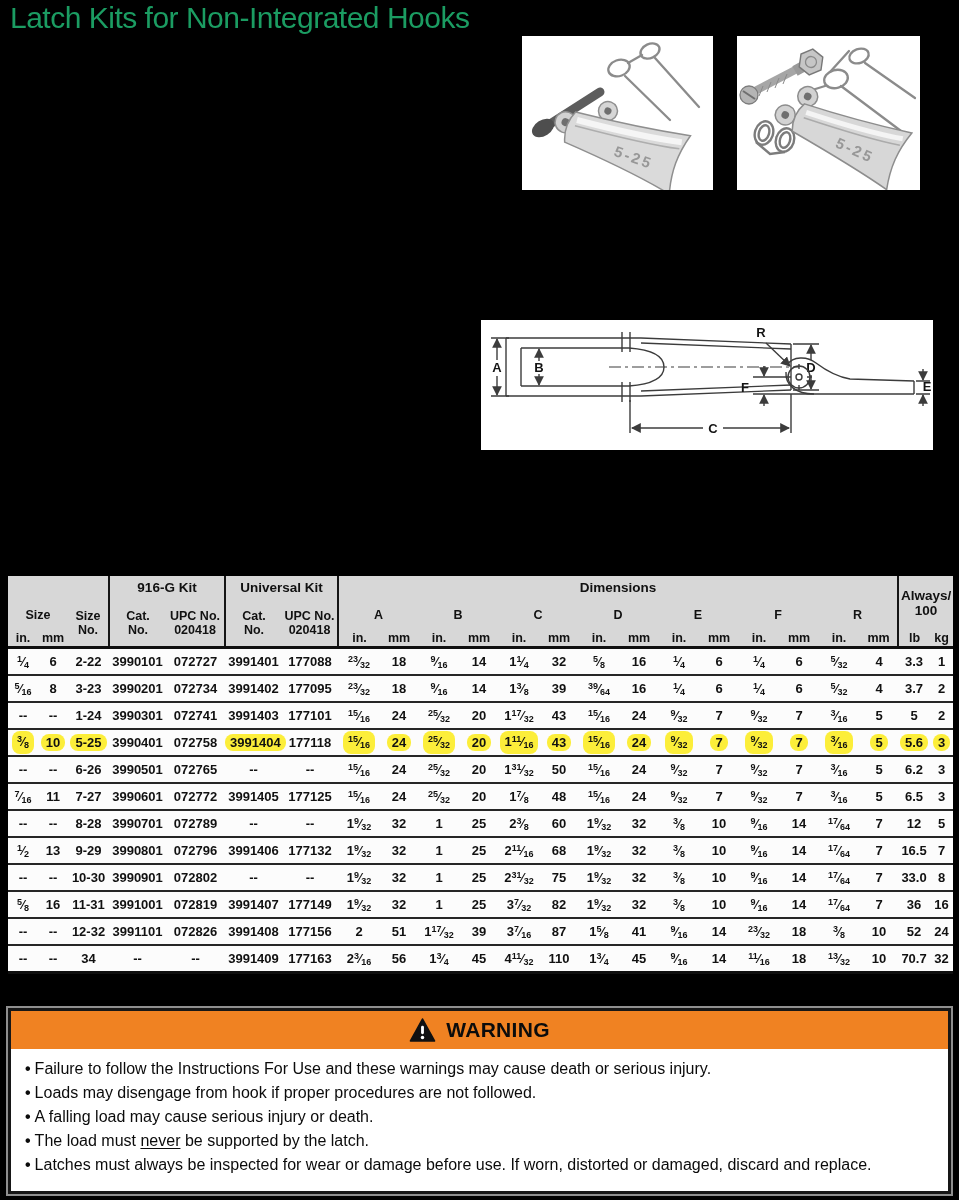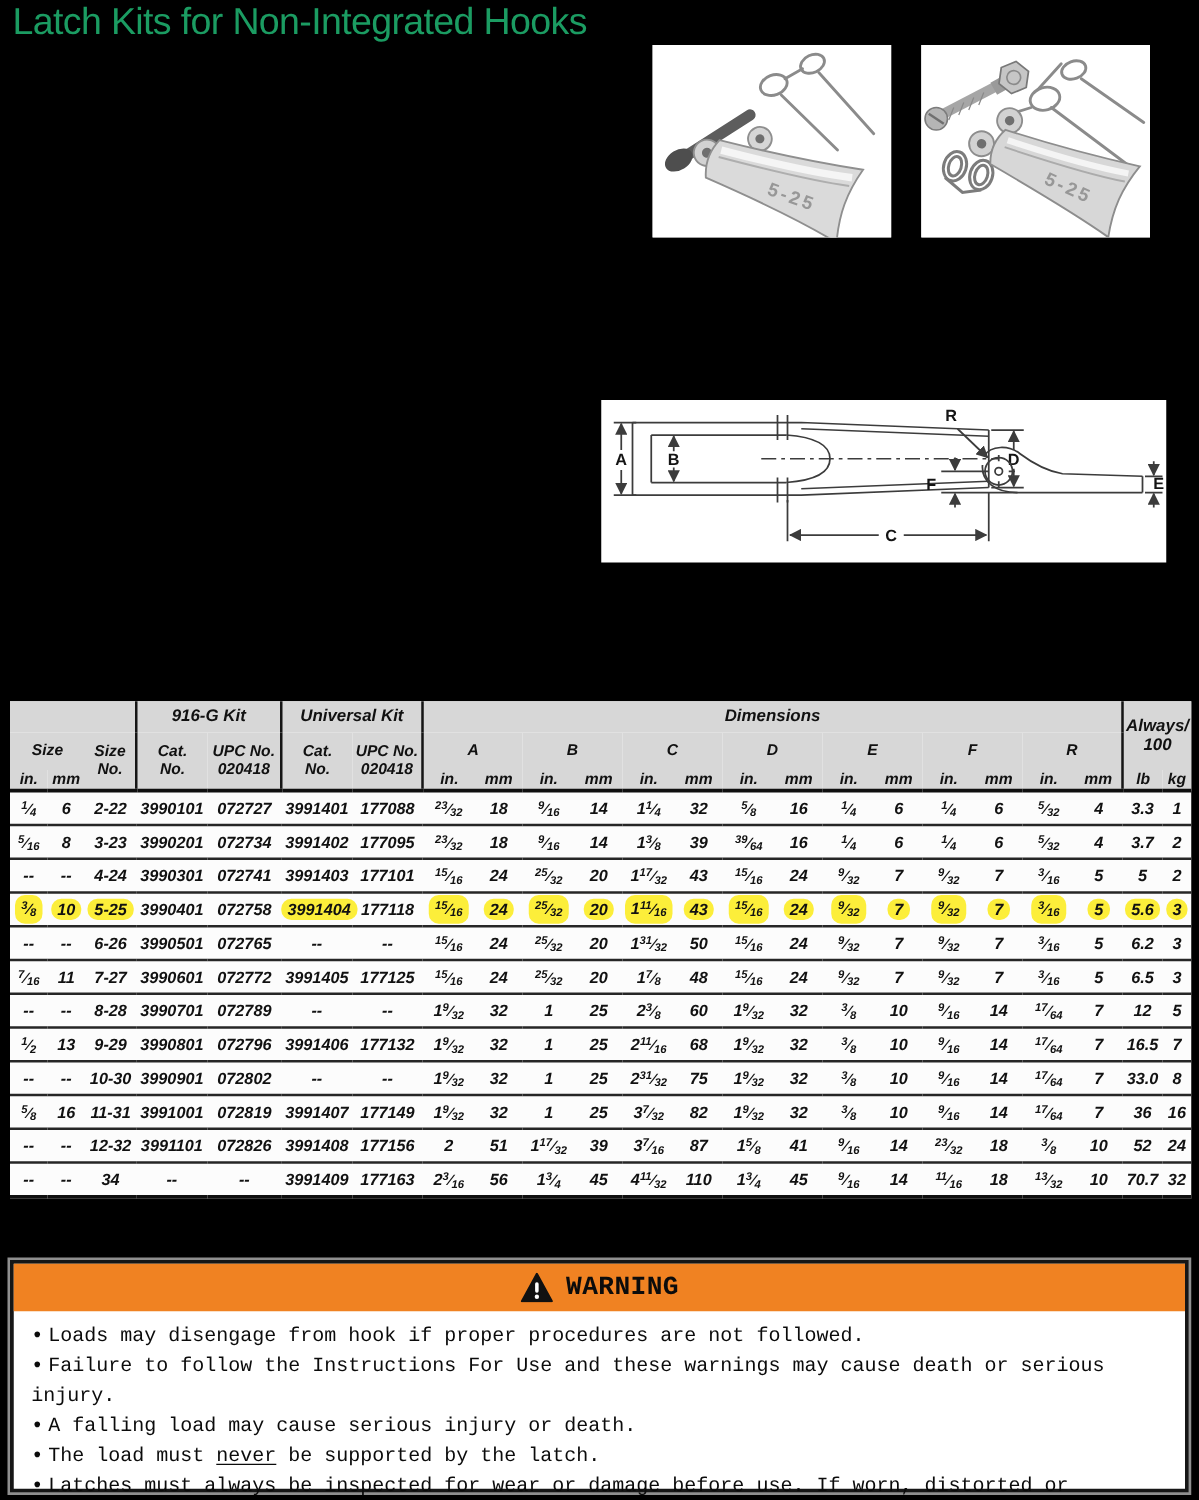--- a/index.html
+++ b/index.html
@@ -14,21 +14,21 @@
   }
   .photo { position:absolute; background:#fff; }
   .photo1 { left:522px; top:36px; width:191px; height:154px; }
   .photo2 { left:737px; top:36px; width:183px; height:154px; }
   .diagram { position:absolute; left:481px; top:320px; width:452px; height:130px; background:#fff; }
   .ln { stroke:#3c3c3c; stroke-width:1.4; fill:none; }
   .cl { stroke-dasharray:12 4 3 4; stroke-width:1.1; }
   .dlab { font:bold 13px "Liberation Sans", sans-serif; fill:#141414; }
   .stamp { font:bold 15px "Liberation Sans", sans-serif; fill:#979797; letter-spacing:2.5px; }
 
-  .tblwrap { position:absolute; left:8px; top:561px; width:943px;font-style:italic; }
+  .tblwrap { position:absolute; left:8px; top:576px; width:943px; }
   table.tbl {
     border-collapse:collapse; table-layout:fixed; width:943px;
     background:#fcfcfc; color:#111; font-weight:bold;
     border-bottom:3px solid #0f0f0f;
   }
   .tbl thead th {
     background:#d7d7d7; padding:0 1px; line-height:1.1; vertical-align:middle;
     font-size:12.5px; text-align:center; font-weight:bold;
   }
   .tbl tr.h1 th { height:25px; font-size:13.5px; }
@@ -45,21 +45,20 @@
   .fr .d { font-size:9px; vertical-align:-2px; }
   .hl {
     background:var(--hl-yellow, #fcee3a); border-radius:8px;
     padding:0 5px; display:inline-block; line-height:17px;
   }
 
   .warning {
     position:absolute; left:8px; top:1008px; width:943px; height:186px;
     background:#fff; border:3px solid #161616; box-sizing:border-box;
     box-shadow:0 0 0 2px #8f8f8f;
-    font-family:Liberation Mono, monospace;
   }
   .warn-band {
     height:38px; background:var(--warn-orange, #f08222);
     display:flex; align-items:center; justify-content:center; gap:10px;
   }
   .warn-title {
     font-size:21px; font-weight:bold; color:#0c0c0c; letter-spacing:0.3px;
   }
   .warn-list { list-style:none; margin:0; padding:8px 14px; }
   .warn-list li { font-size:16px; line-height:24px; color:#0b0b0b; }
@@ -336,21 +335,21 @@
             <td><span class="fr"><span class="n">1</span><span class="sl">⁄</span><span class="d">4</span></span></td>
             <td>6</td>
             <td><span class="fr"><span class="n">5</span><span class="sl">⁄</span><span class="d">32</span></span></td>
             <td>4</td>
             <td>3.7</td>
             <td>2</td>
           </tr>
           <tr>
             <td>--</td>
             <td>--</td>
-            <td>4-24</td>
+            <td>1-24</td>
             <td>3990301</td>
             <td>072741</td>
             <td>3991403</td>
             <td>177101</td>
             <td><span class="fr"><span class="n">15</span><span class="sl">⁄</span><span class="d">16</span></span></td>
             <td>24</td>
             <td><span class="fr"><span class="n">25</span><span class="sl">⁄</span><span class="d">32</span></span></td>
             <td>20</td>
             <td>1<span class="fr"><span class="n">17</span><span class="sl">⁄</span><span class="d">32</span></span></td>
             <td>43</td>
@@ -599,21 +598,21 @@
       <span style="display:flex;">
         <svg width="27" height="24" viewBox="0 0 24 22">
           <path d="M12 1 L23 21 H1 Z" fill="#111" stroke="#111" stroke-width="1.5" stroke-linejoin="round"></path>
           <rect x="10.7" y="7.2" width="2.6" height="7.6" rx="1.2" fill="#fff"></rect>
           <circle cx="12" cy="17.8" r="1.6" fill="#fff"></circle>
         </svg>
       </span>
       <span class="warn-title">WARNING</span>
     </div>
     <ul class="warn-list" id="bullets">
+        <li><span class="blt">•</span>Failure to follow the Instructions For Use and these warnings may cause death or serious injury.</li>
         <li><span class="blt">•</span>Loads may disengage from hook if proper procedures are not followed.</li>
-        <li><span class="blt">•</span>Failure to follow the Instructions For Use and these warnings may cause death or serious injury.</li>
         <li><span class="blt">•</span>A falling load may cause serious injury or death.</li>
         <li><span class="blt">•</span>The load must <u>never</u> be supported by the latch.</li>
         <li><span class="blt">•</span>Latches must always be inspected for wear or damage before use. If worn, distorted or damaged, discard and replace.</li>
       </ul>
   </div>
 
 </div>
 
 </body></html>

